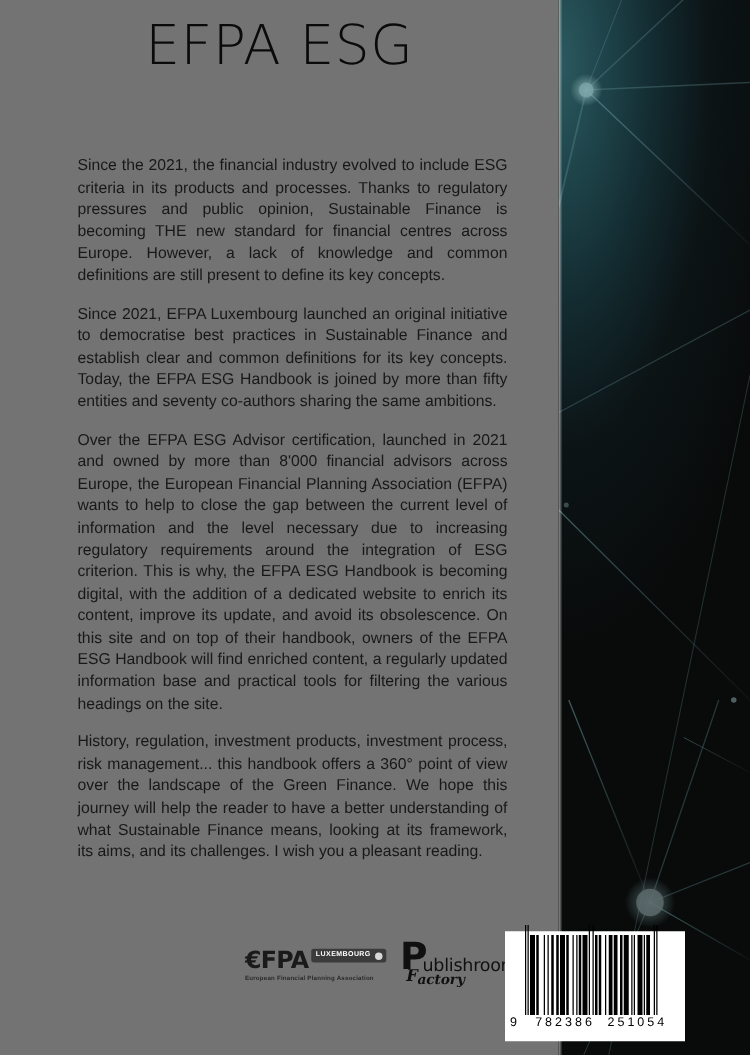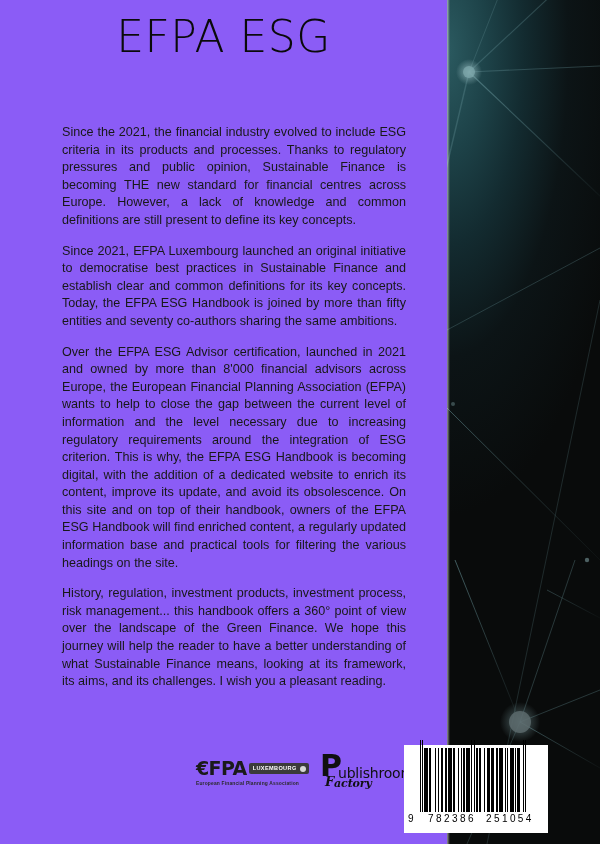--- a/index.html
+++ b/index.html
@@ -7,21 +7,21 @@
     padding: 0;
     background: #ffffff;
   }
   body {
     font-family: "Liberation Sans", sans-serif;
   }
   .cover {
     position: relative;
     width: 600px;
     height: 844px;
-    background: #8b5cf6;
+    background: #737373;
     overflow: hidden;
   }
 
   
   .spine-panel {
     position: absolute;
     top: 0;
     right: 0;
     width: 153px;
     height: 844px;
@@ -114,21 +114,21 @@
 
   
   .efpa-logo {
     position: absolute;
     left: 196px;
     top: 20px;
     width: 112px;
   }
   .efpa-row {
     display: flex;
-    align-items: center;
+    align-items: flex-start;
     gap: 2px;
   }
   .efpa-mark {
     font-family: "DejaVu Sans", sans-serif;
     font-size: 19px;
     font-weight: bold;
     color: #1a1a1a;
     letter-spacing: -0.6px;
     line-height: 1;
   }

